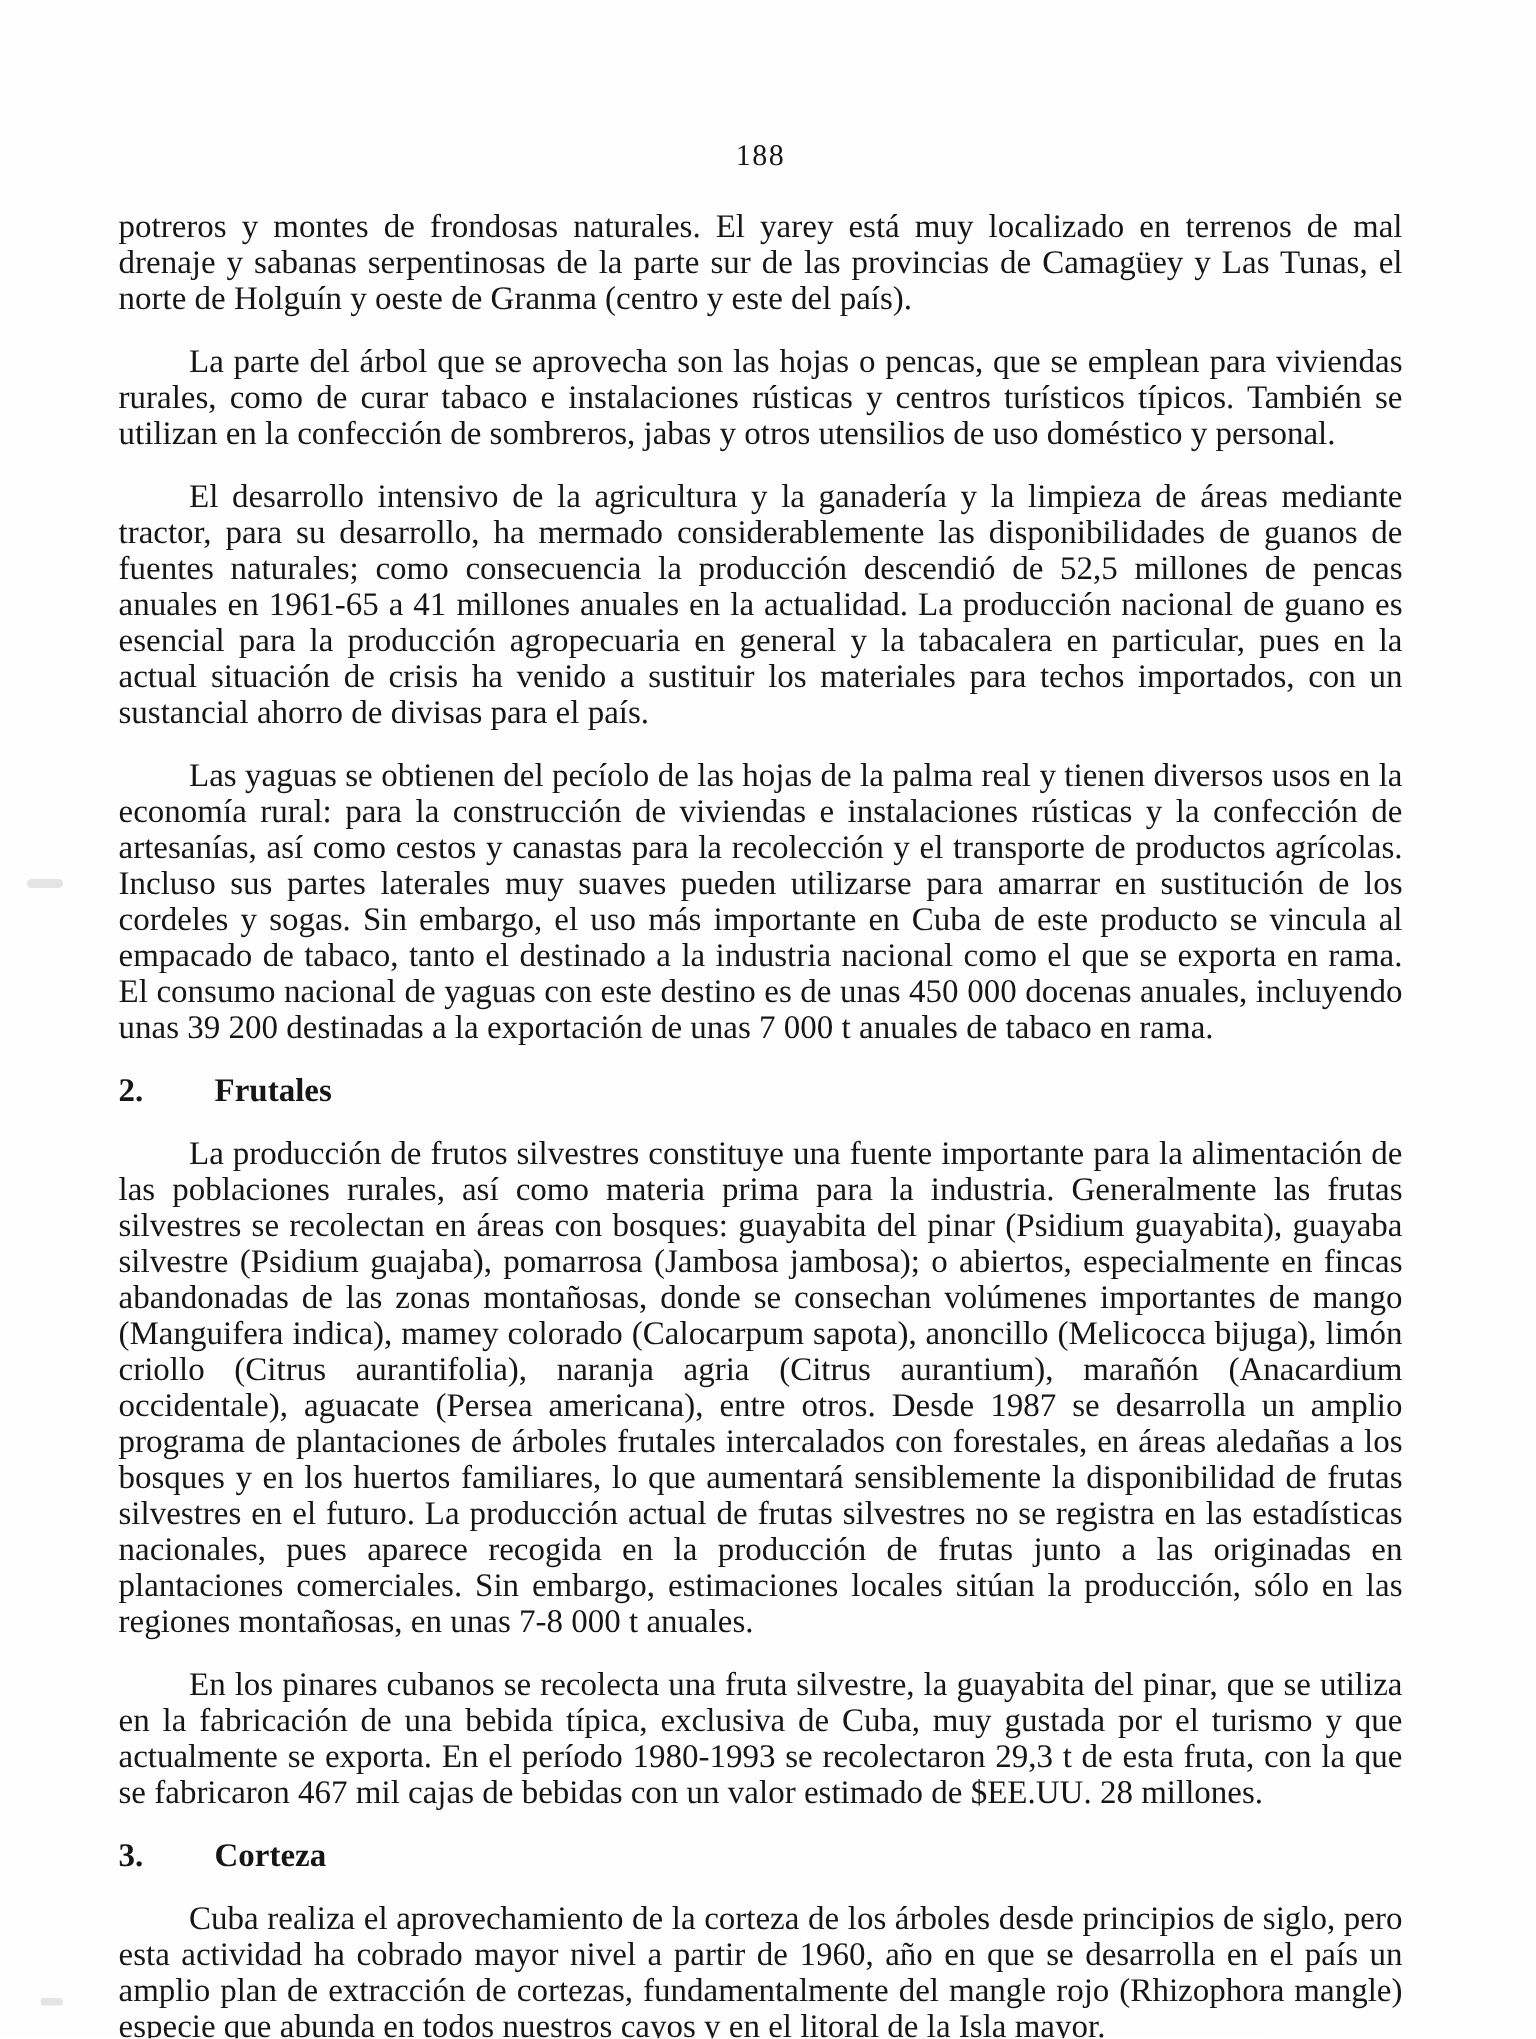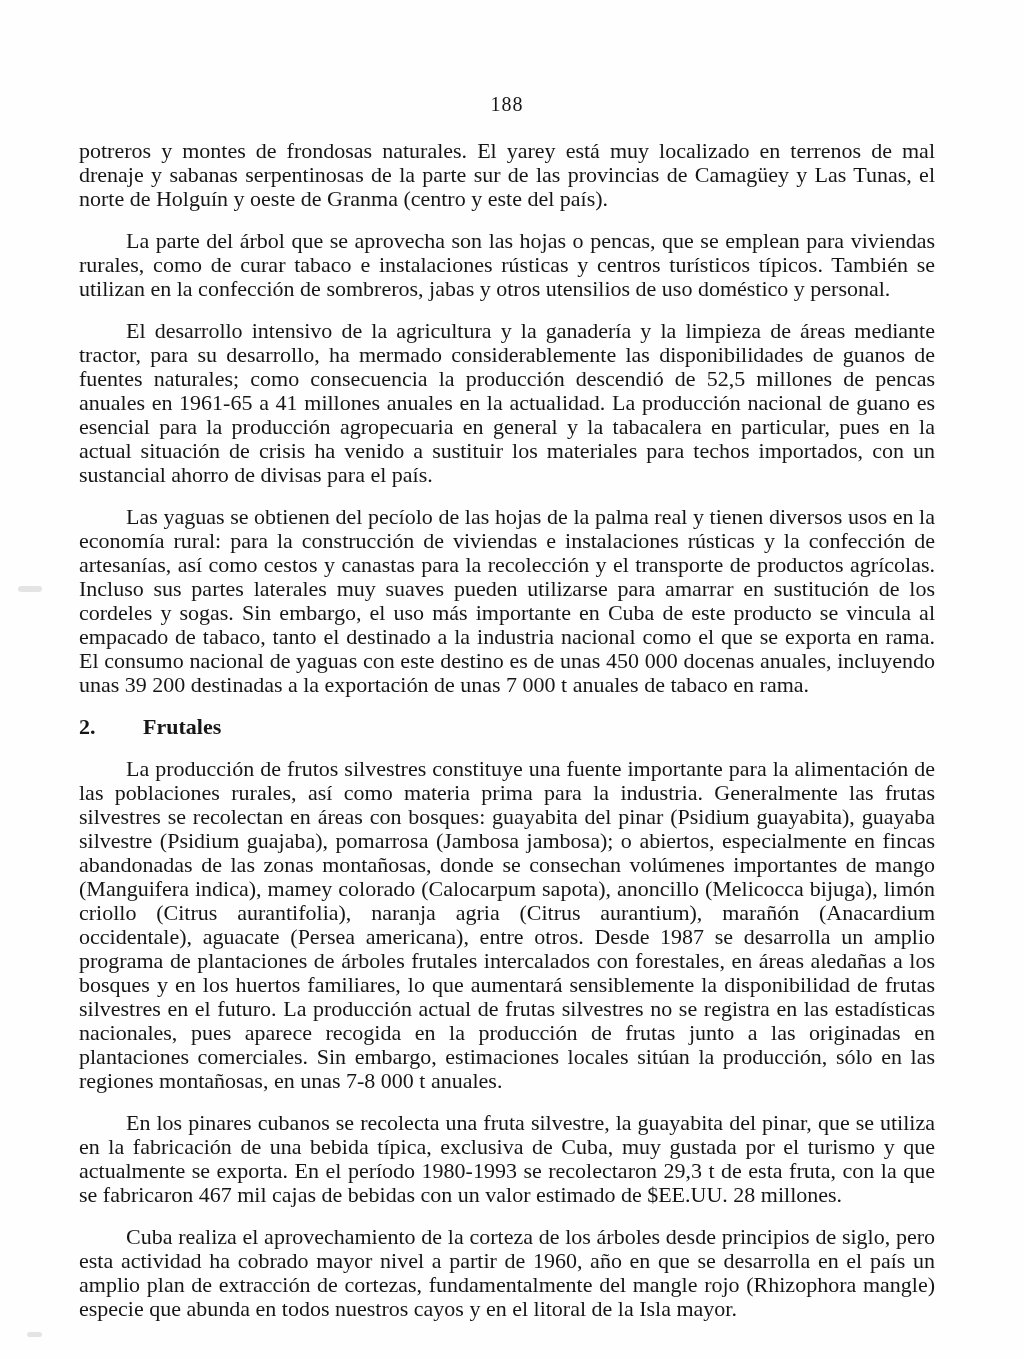--- a/index.html
+++ b/index.html
@@ -56,18 +56,19 @@
   <div class="page-number">188</div>
 
   <div class="doc">
       <p class="para"><span>potreros y montes de frondosas naturales. El yarey está muy localizado en terrenos de mal drenaje y sabanas serpentinosas de la parte sur de las provincias de Camagüey y Las Tunas, el norte de Holguín y oeste de Granma (centro y este del país).</span></p>
       <p class="para indent"><span>La parte del árbol que se aprovecha son las hojas o pencas, que se emplean para viviendas rurales, como de curar tabaco e instalaciones rústicas y centros turísticos típicos. También se utilizan en la confección de sombreros, jabas y otros utensilios de uso doméstico y personal.</span></p>
       <p class="para indent"><span>El desarrollo intensivo de la agricultura y la ganadería y la limpieza de áreas mediante tractor, para su desarrollo, ha mermado considerablemente las disponibilidades de guanos de fuentes naturales; como consecuencia la producción descendió de 52,5 millones de pencas anuales en 1961-65 a 41 millones anuales en la actualidad. La producción nacional de guano es esencial para la producción agropecuaria en general y la tabacalera en particular, pues en la actual situación de crisis ha venido a sustituir los materiales para techos importados, con un sustancial ahorro de divisas para el país.</span></p>
       <p class="para indent"><span>Las yaguas se obtienen del pecíolo de las hojas de la palma real y tienen diversos usos en la economía rural: para la construcción de viviendas e instalaciones rústicas y la confección de artesanías, así como cestos y canastas para la recolección y el transporte de productos agrícolas. Incluso sus partes laterales muy suaves pueden utilizarse para amarrar en sustitución de los cordeles y sogas. Sin embargo, el uso más importante en Cuba de este producto se vincula al empacado de tabaco, tanto el destinado a la industria nacional como el que se exporta en rama. El consumo nacional de yaguas con este destino es de unas 450 000 docenas anuales, incluyendo unas 39 200 destinadas a la exportación de unas 7 000 t anuales de tabaco en rama.</span></p>
       <div class="heading"><span class="h-num">2.</span><span>Frutales</span></div>
       <p class="para indent"><span>La producción de frutos silvestres constituye una fuente importante para la alimentación de las poblaciones rurales, así como materia prima para la industria. Generalmente las frutas silvestres se recolectan en áreas con bosques: guayabita del pinar (</span><span class="it">Psidium guayabita</span><span>), guayaba silvestre (</span><span class="it">Psidium guajaba</span><span>), pomarrosa (</span><span class="it">Jambosa jambosa</span><span>); o abiertos, especialmente en fincas abandonadas de las zonas montañosas, donde se consechan volúmenes importantes de mango (</span><span class="it">Manguifera indica</span><span>), mamey colorado (</span><span class="it">Calocarpum sapota</span><span>), anoncillo (</span><span class="it">Melicocca bijuga</span><span>), limón criollo (</span><span class="it">Citrus aurantifolia</span><span>), naranja agria (</span><span class="it">Citrus aurantium</span><span>), marañón (</span><span class="it">Anacardium occidentale</span><span>), aguacate (</span><span class="it">Persea americana</span><span>), entre otros. Desde 1987 se desarrolla un amplio programa de plantaciones de árboles frutales intercalados con forestales, en áreas aledañas a los bosques y en los huertos familiares, lo que aumentará sensiblemente la disponibilidad de frutas silvestres en el futuro. La producción actual de frutas silvestres no se registra en las estadísticas nacionales, pues aparece recogida en la producción de frutas junto a las originadas en plantaciones comerciales. Sin embargo, estimaciones locales sitúan la producción, sólo en las regiones montañosas, en unas 7-8 000 t anuales.</span></p>
       <p class="para indent"><span>En los pinares cubanos se recolecta una fruta silvestre, la guayabita del pinar, que se utiliza en la fabricación de una bebida típica, exclusiva de Cuba, muy gustada por el turismo y que actualmente se exporta. En el período 1980-1993 se recolectaron 29,3 t de esta fruta, con la que se fabricaron 467 mil cajas de bebidas con un valor estimado de $EE.UU. 28 millones.</span></p>
+      <div class="heading"><span class="h-num">3.</span><span>Corteza</span></div>
       <p class="para indent"><span>Cuba realiza el aprovechamiento de la corteza de los árboles desde principios de siglo, pero esta actividad ha cobrado mayor nivel a partir de 1960, año en que se desarrolla en el país un amplio plan de extracción de cortezas, fundamentalmente del mangle rojo (</span><span class="it">Rhizophora mangle</span><span>) especie que abunda en todos nuestros cayos y en el litoral de la Isla mayor.</span></p>
     </div>
 
   <div class="artifact artifact-1"></div>
   <div class="artifact artifact-2"></div>
 </div>
 
 </body></html>

